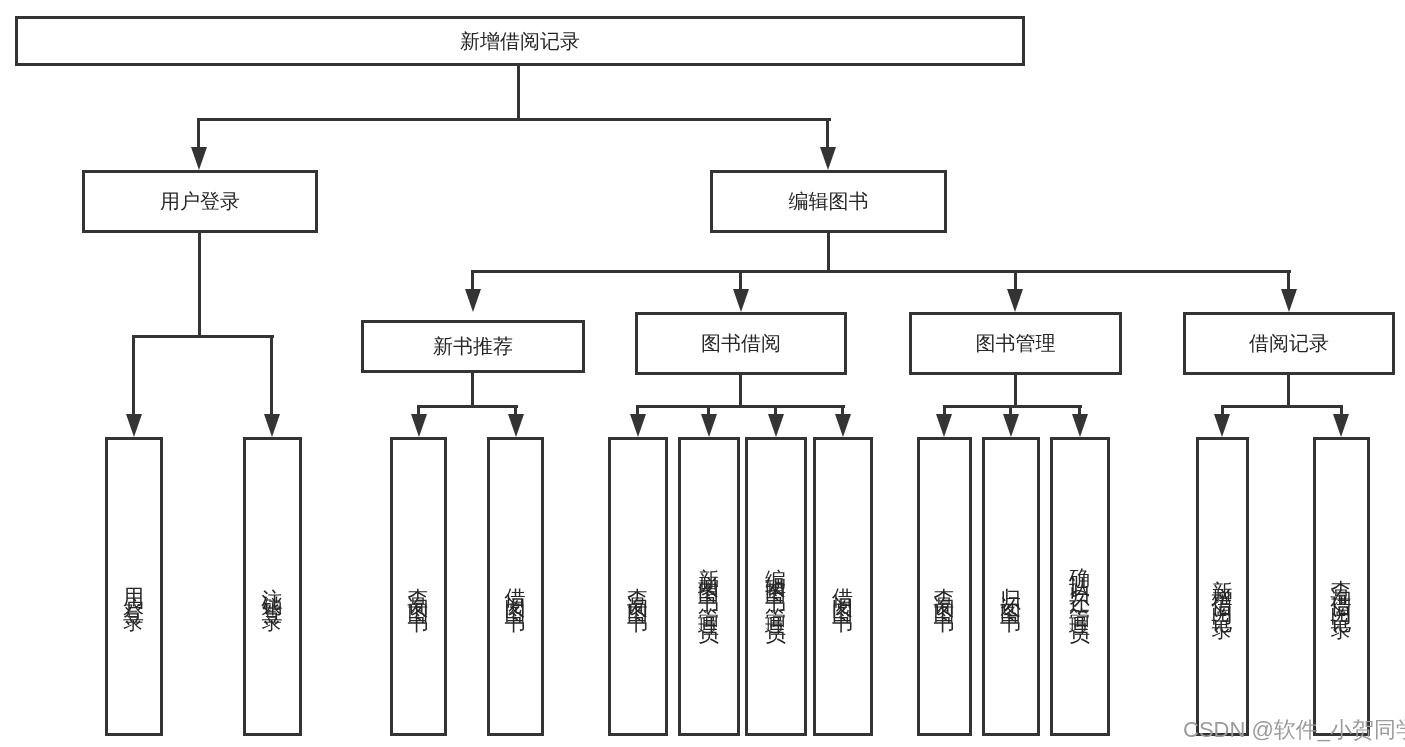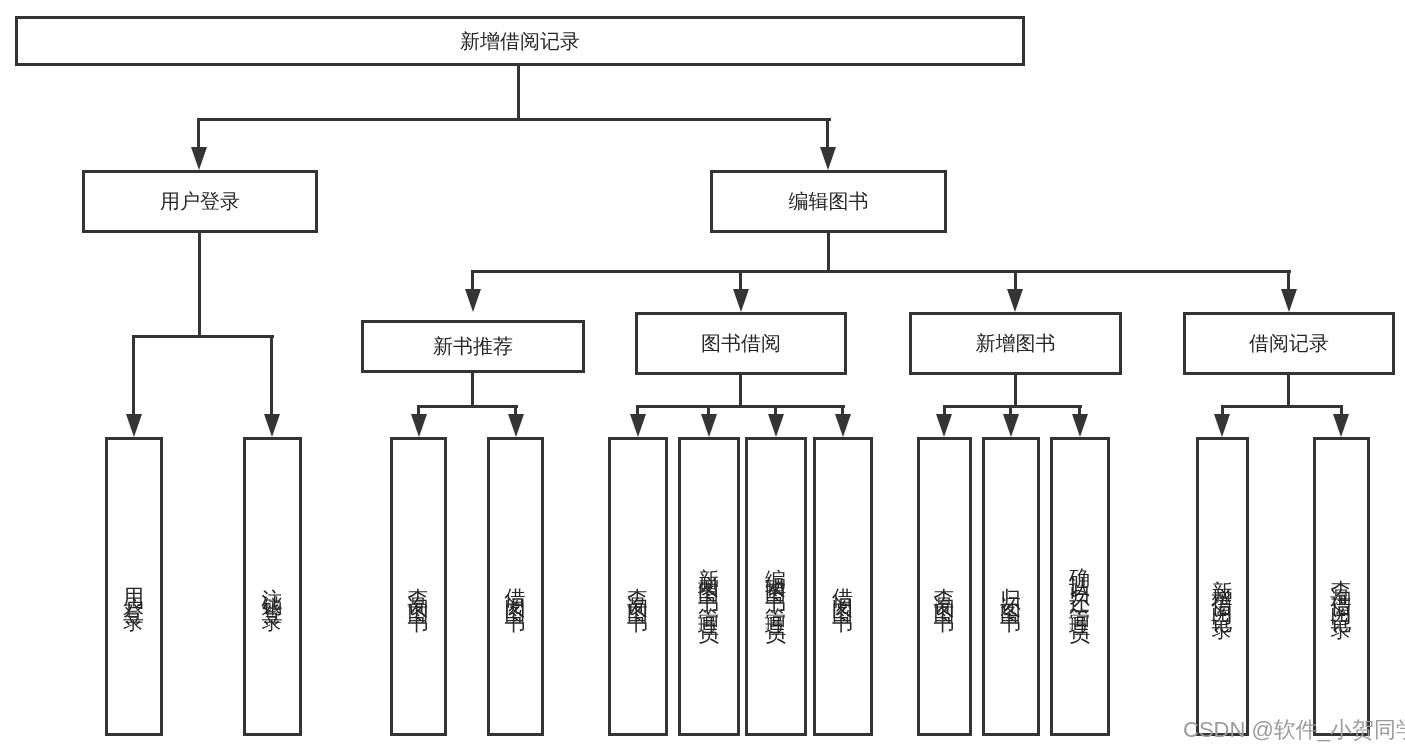--- a/index.html
+++ b/index.html
@@ -97,21 +97,21 @@
     <span class="lbl">编辑图书</span>
   </div>
 
   <div class="box h" style="left:361px;top:320px;width:224px;height:53px">
     <span class="lbl">新书推荐</span>
   </div>
   <div class="box h" style="left:635px;top:312px;width:212px;height:63px">
     <span class="lbl">图书借阅</span>
   </div>
   <div class="box h" style="left:909px;top:312px;width:213px;height:63px">
-    <span class="lbl">新增图书</span>
+    <span class="lbl">图书管理</span>
   </div>
   <div class="box h" style="left:1183px;top:312px;width:212px;height:63px">
     <span class="lbl">借阅记录</span>
   </div>
 
   <div class="box v" style="left:105px;top:437px;width:58px;height:299px">
     <span class="lbl">用户登录</span>
   </div>
   <div class="box v" style="left:243px;top:437px;width:59px;height:299px">
     <span class="lbl">注销登录</span>

